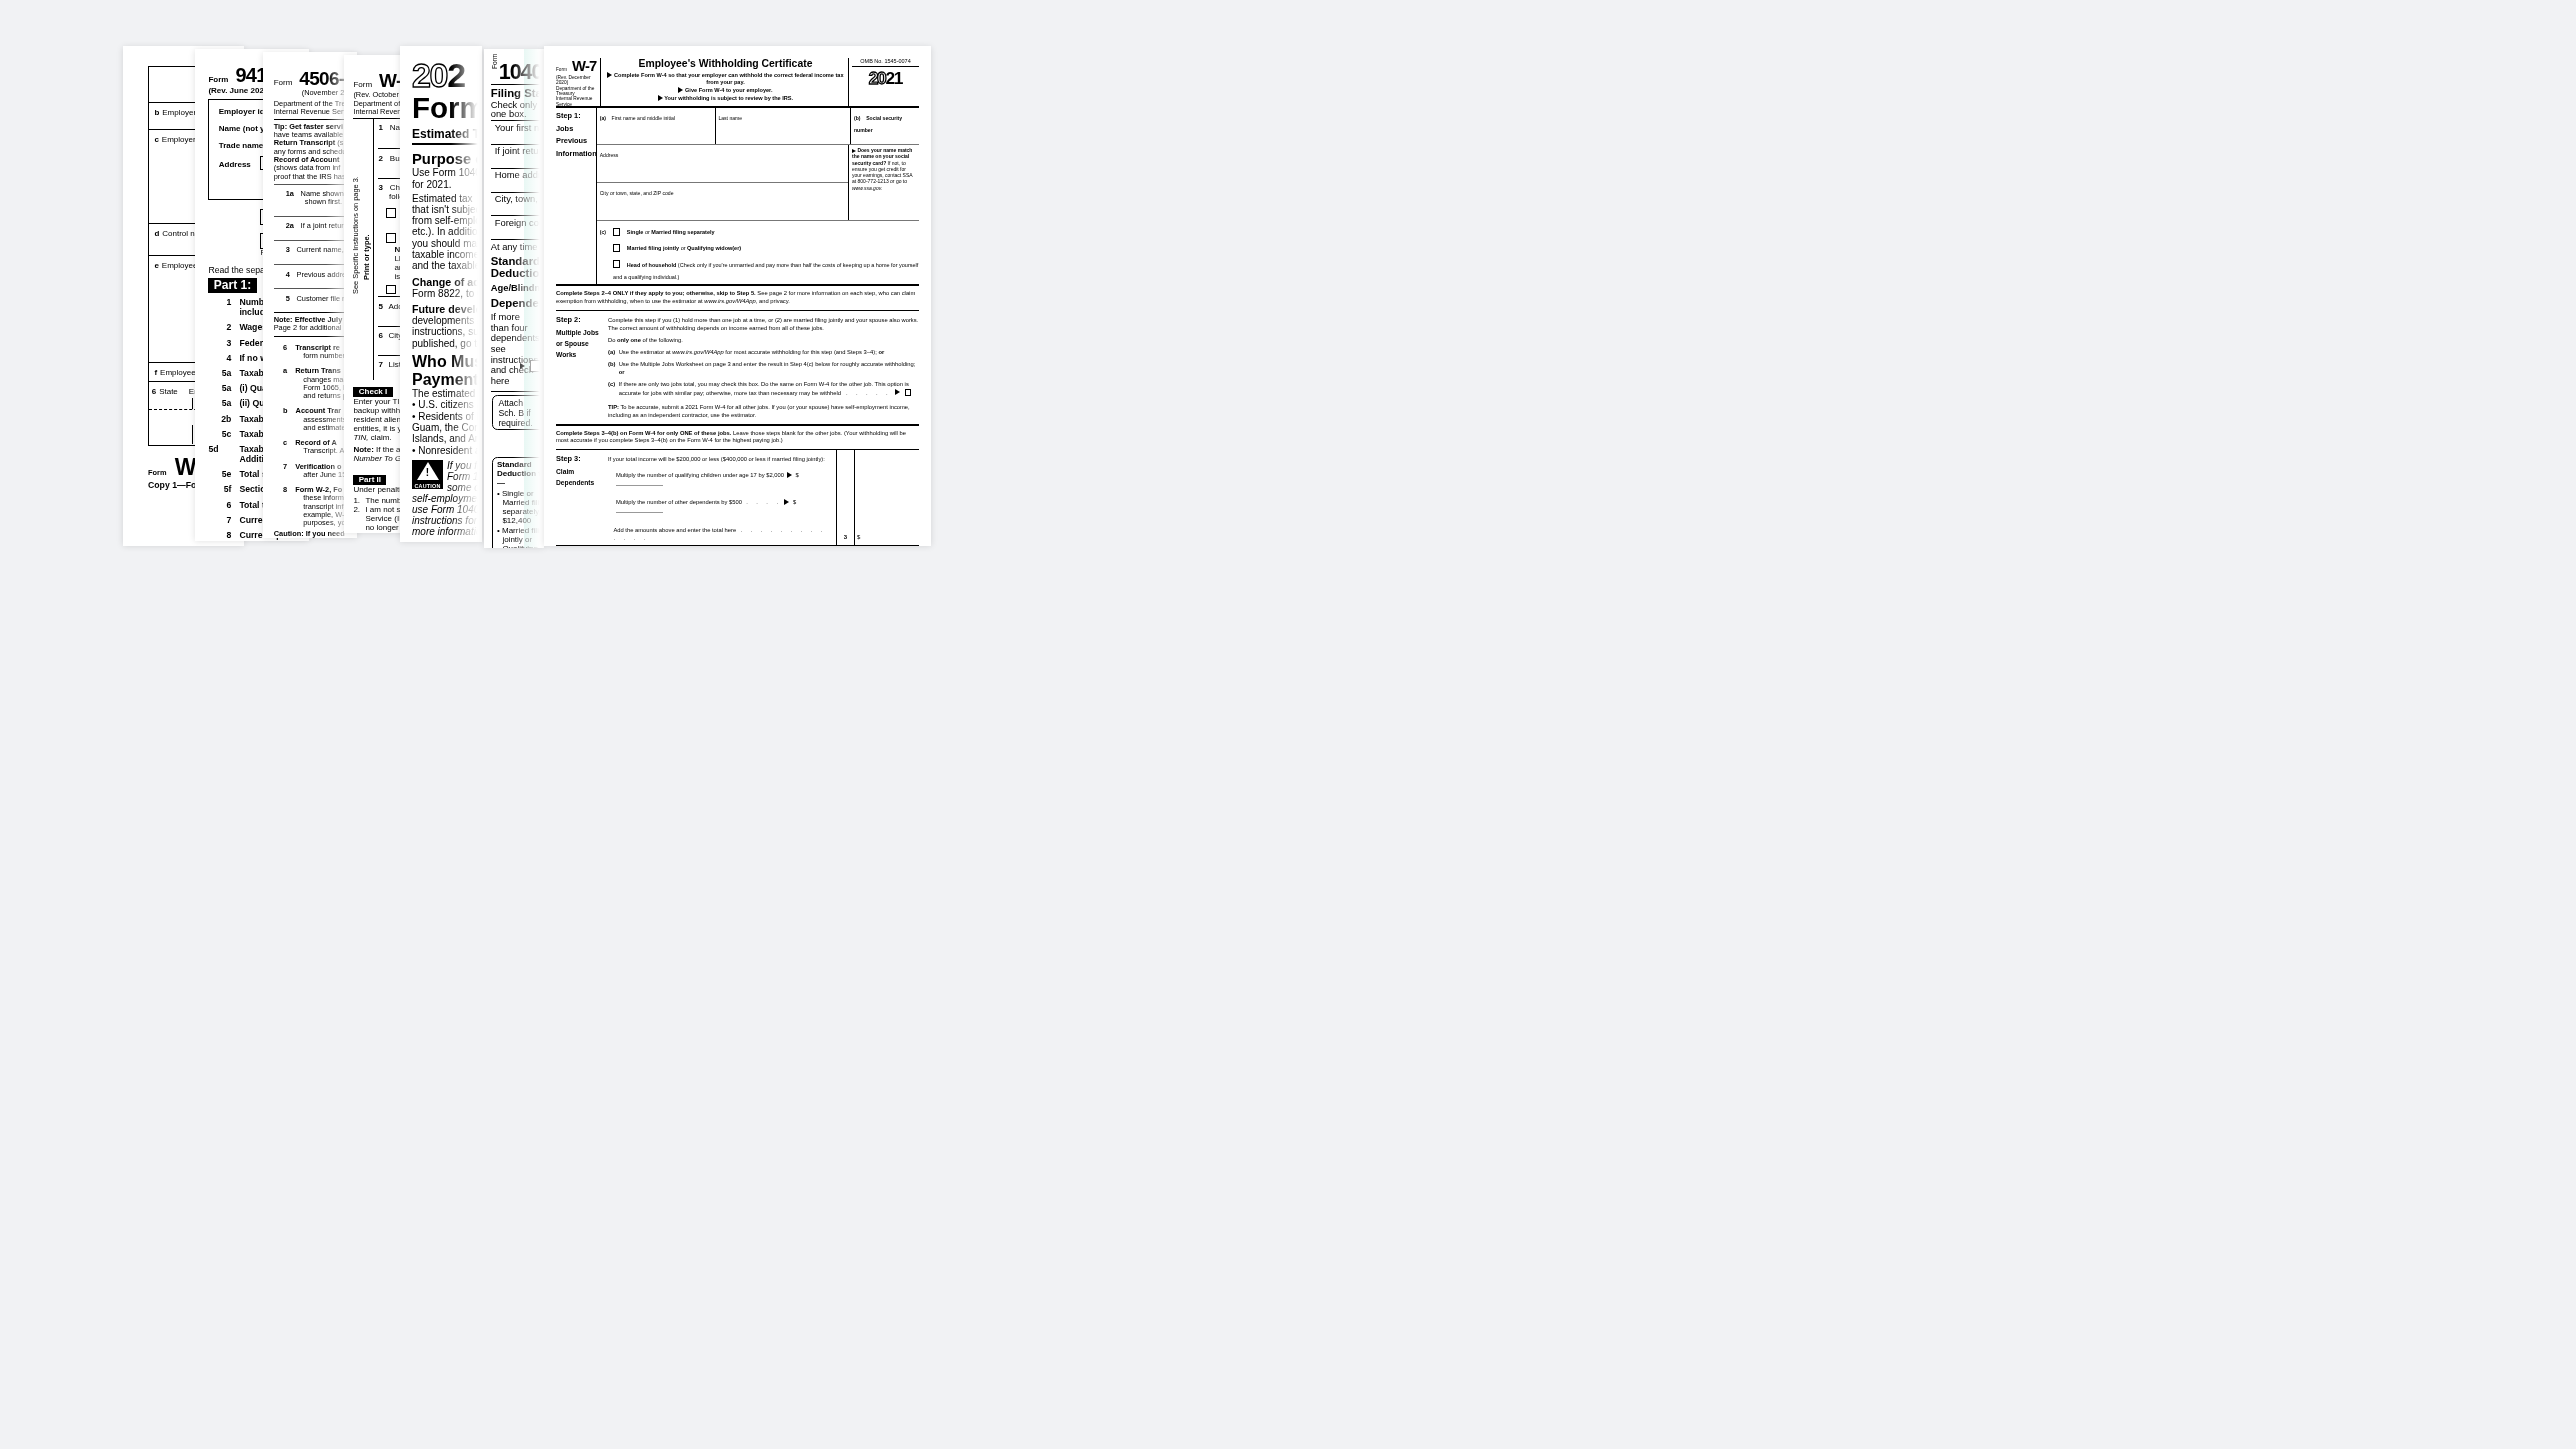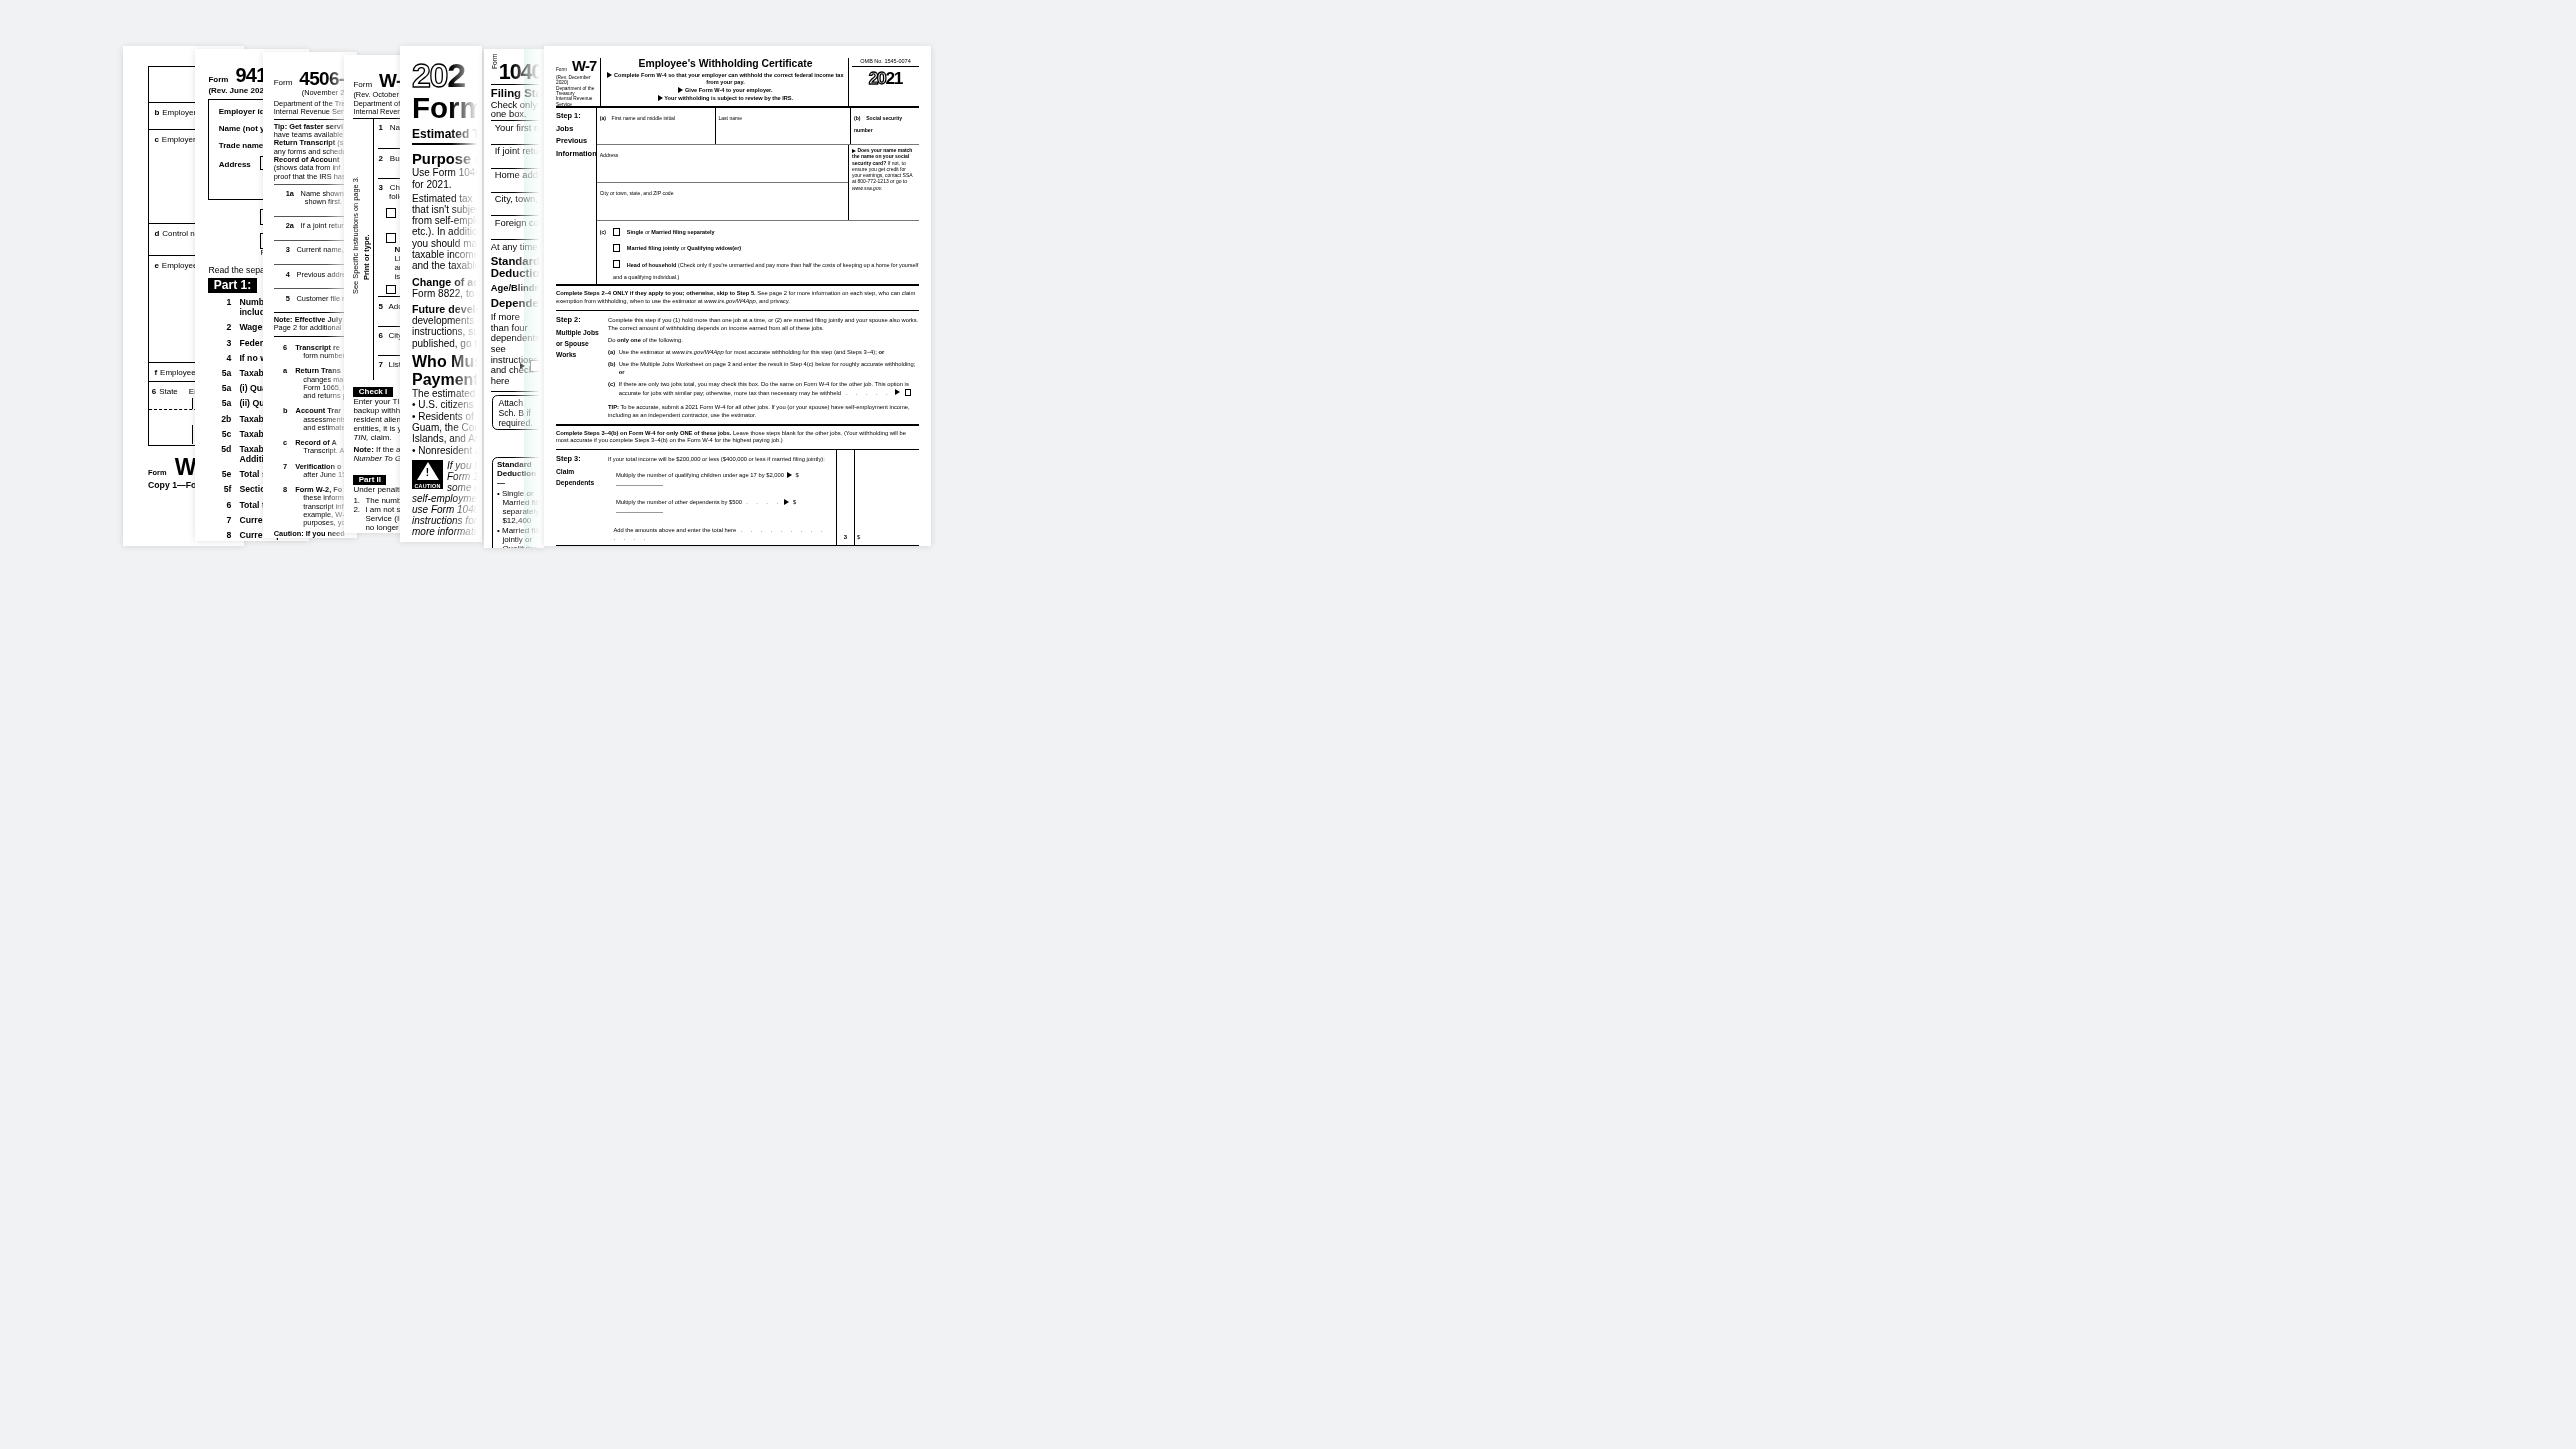--- a/index.html
+++ b/index.html
@@ -191,21 +191,21 @@
           </div>
           <div style="display: flex; margin-top: 5.4px; font-size: 8.7px;">
             <span class="b" style="flex: 0 0 23px; text-align: right;">2b</span>
             <span class="b" style="margin-left: 8px;">Taxable soc</span>
           </div>
           <div style="display: flex; margin-top: 5.4px; font-size: 8.7px;">
             <span class="b" style="flex: 0 0 23px; text-align: right;">5c</span>
             <span class="b" style="margin-left: 8px;">Taxable Me</span>
           </div>
           <div style="display: flex; margin-top: 5.4px; font-size: 8.7px;">
-            <span class="b" style="flex: 0 0 23px; text-align: right;">5d</span>
+            <span class="b" style="flex: 0 0 23px; ">5d</span>
             <span class="b" style="margin-left: 8px;">Taxable wa<div class="b">Additional M</div></span>
           </div>
           <div style="display: flex; margin-top: 5.4px; font-size: 8.7px;">
             <span class="b" style="flex: 0 0 23px; text-align: right;">5e</span>
             <span class="b" style="margin-left: 8px;">Total social</span>
           </div>
           <div style="display: flex; margin-top: 5.4px; font-size: 8.7px;">
             <span class="b" style="flex: 0 0 23px; text-align: right;">5f</span>
             <span class="b" style="margin-left: 8px;">Section 312</span>
           </div>

